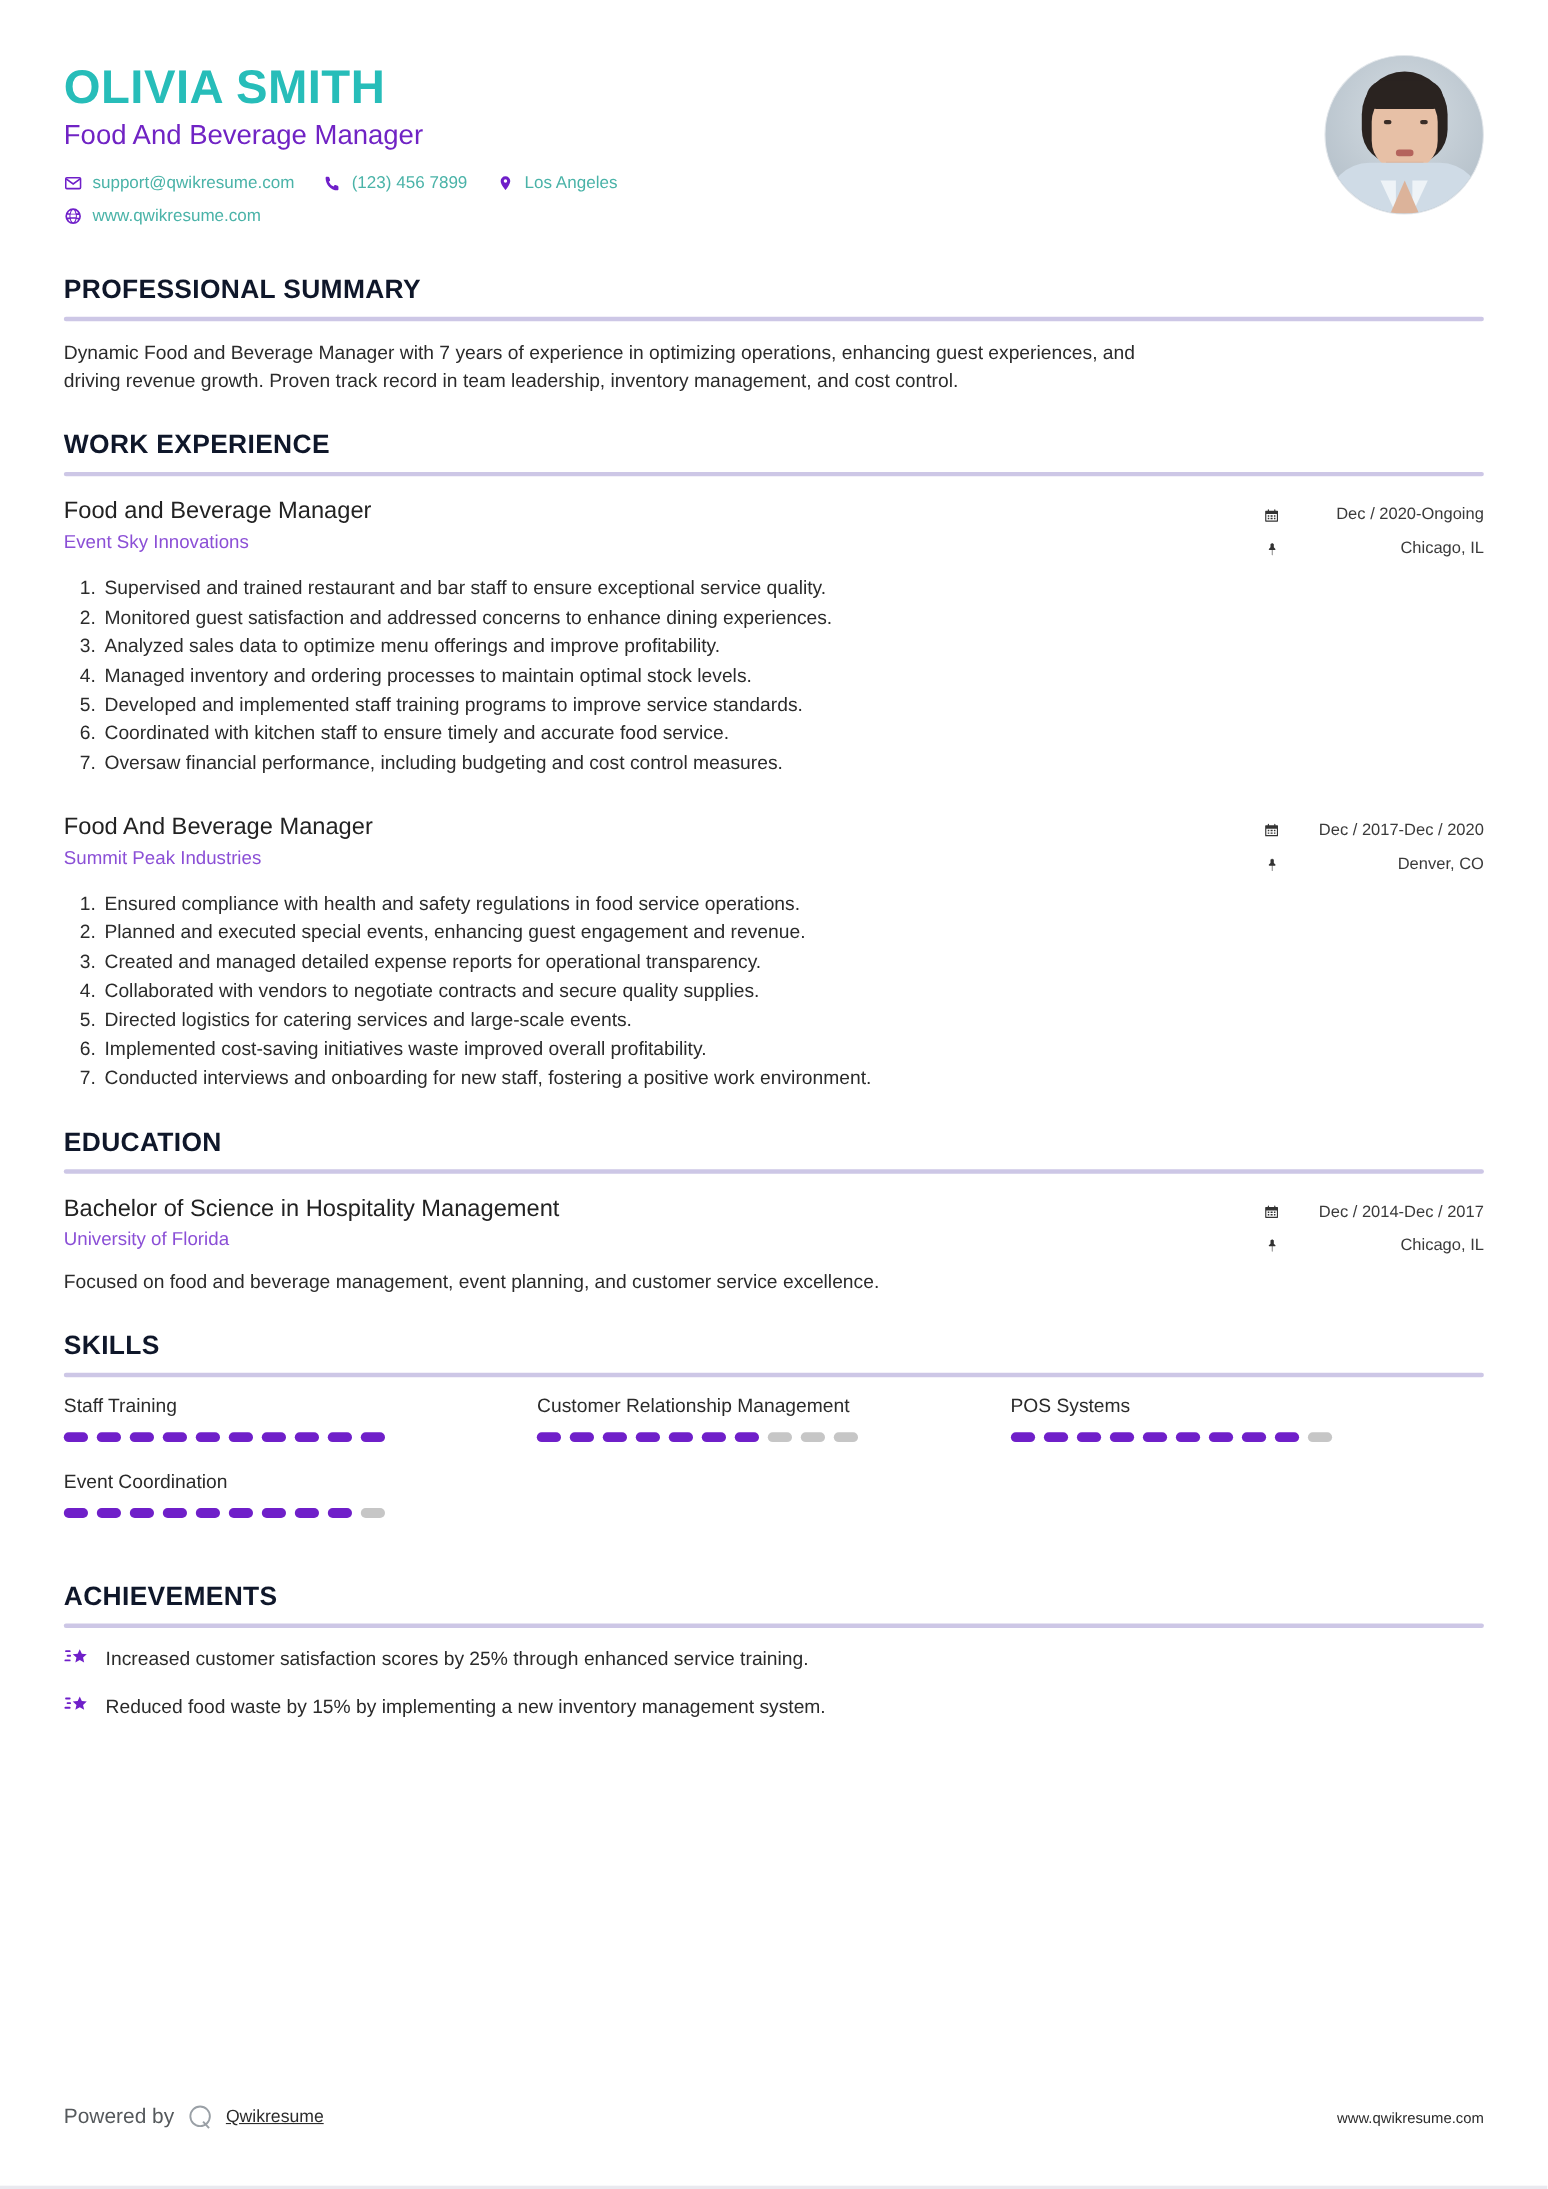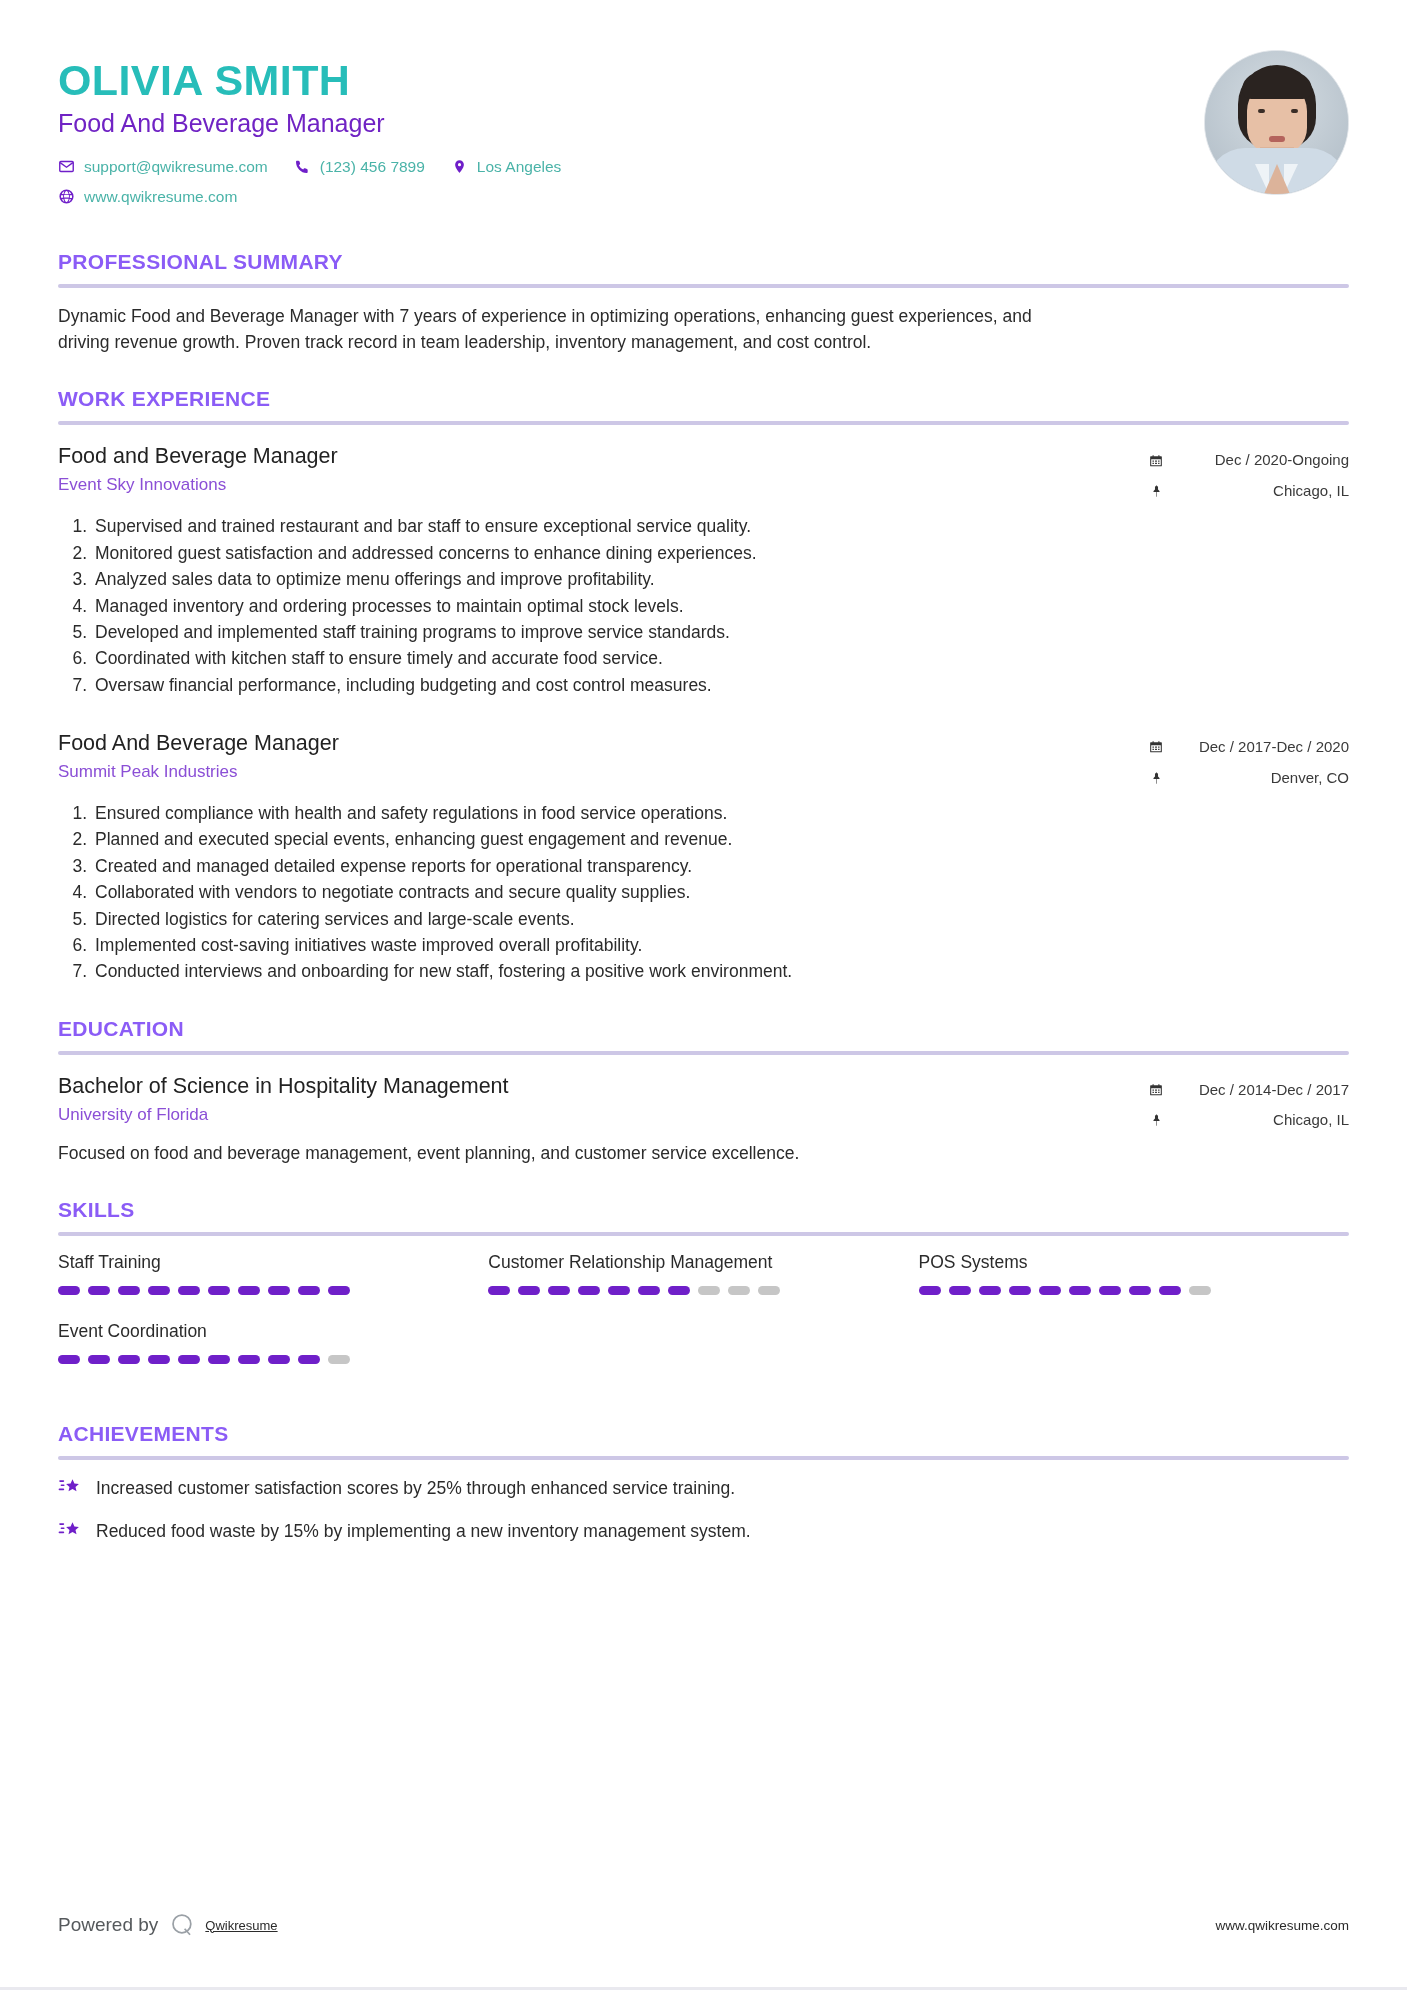--- a/index.html
+++ b/index.html
@@ -141,23 +141,23 @@
     position: absolute; left: 50%; transform: translateX(-50%);
     bottom: 0; width: 0; height: 0;
     border-style: solid;
     border-width: 0 13px 30px 13px;
     border-color: transparent transparent #dcb39a transparent;
   }
 
   
   .section { margin-top: 32px; }
   .section-title {
-    font-size: 21px;
+    font-size: 24px;
     font-weight: bold;
-    color: #8b5cf6;
+    color: #0f172a;
     letter-spacing: 0.3px;
     text-transform: uppercase;
     margin: 0 0 10px 0;
   }
   .rule {
     height: 4px;
     background: #cdc7e6;
     border-radius: 2px;
     width: 100%;
     margin-bottom: 16px;
@@ -295,21 +295,21 @@
     justify-content: space-between;
   }
   .footer-left { display: flex; align-items: center; }
   .powered-by { font-size: 19px; color: #55595c; margin-right: 12px; }
   .q-logo {
     width: 26px; height: 26px;
     margin-right: 9px;
     color: #9aa0a6;
   }
   .brand {
-    font-size: 13px;
+    font-size: 16px;
     color: #2b2b2b;
     text-decoration: underline;
   }
   .footer-right { font-size: 13.5px; color: #2b2b2b; }
   .bottom-hair {
     position: absolute;
     left: 0; right: 0; bottom: 0;
     height: 3px;
     background: #e9e9ef;
   }

